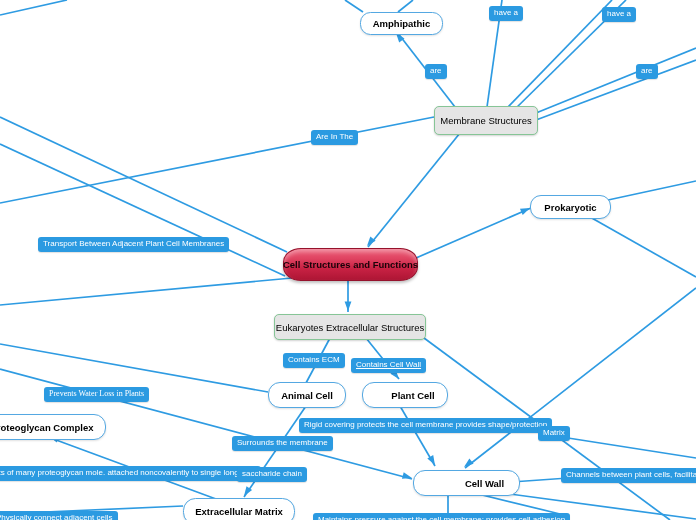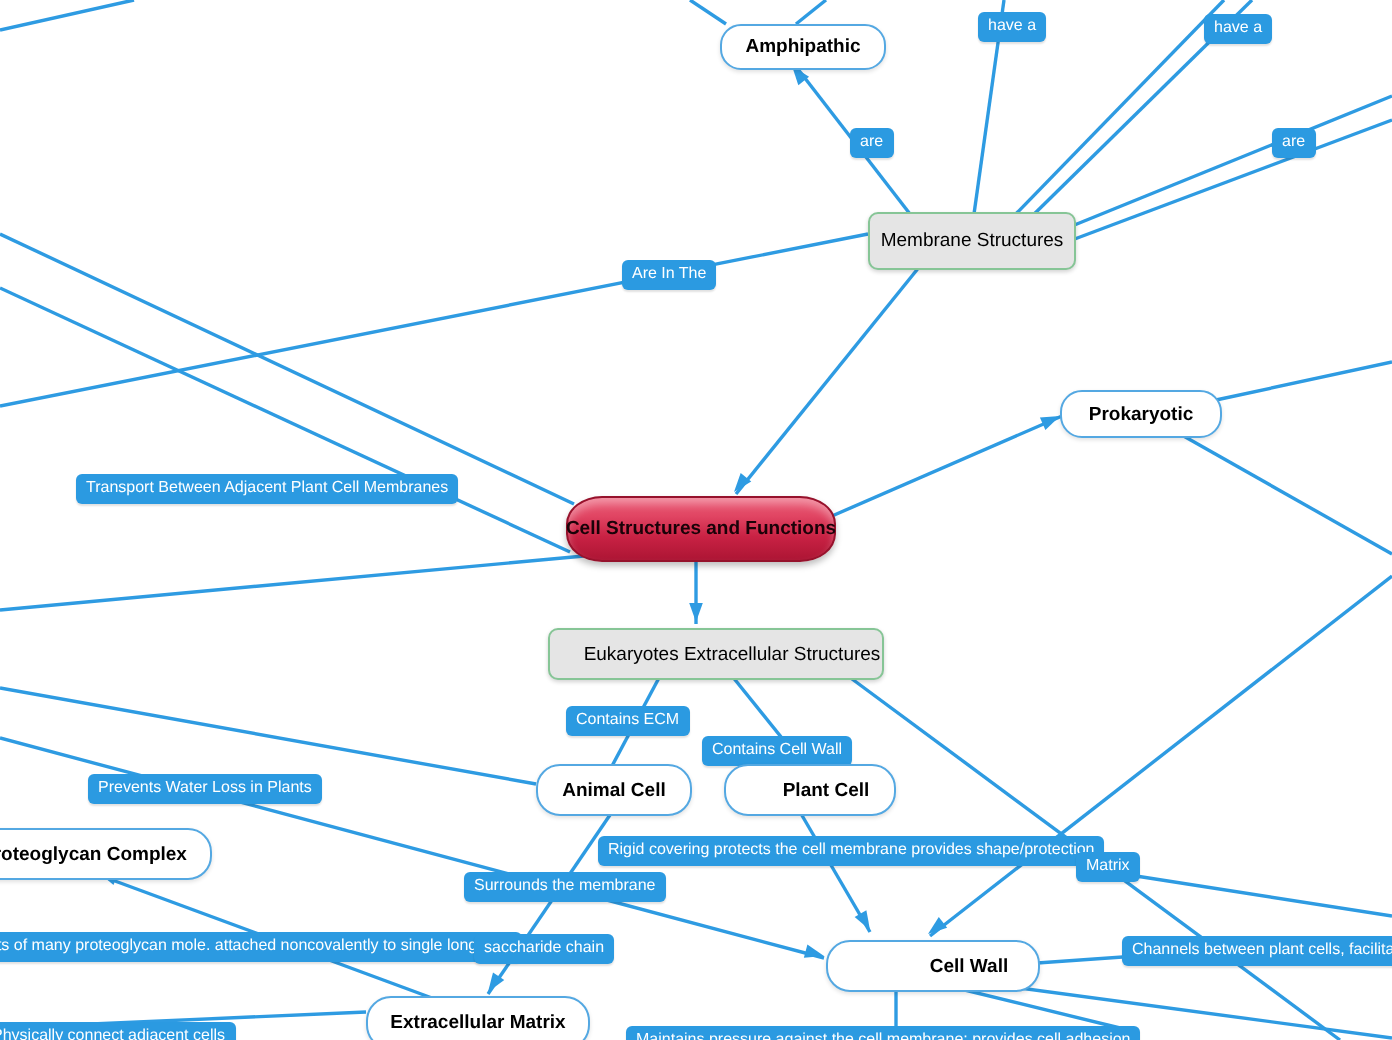--- a/index.html
+++ b/index.html
@@ -90,39 +90,39 @@
       <polygon points="244,496 246.49360483628496,486.22288718892656 252.13106032965922,490.0253989325276" fill="#2e9be2"></polygon>
     </svg>
   <div id="labels">
       <div class="edge-label" style="left: 489px; top: 6px;">have a</div>
       <div class="edge-label" style="left: 602px; top: 7px;">have a</div>
       <div class="edge-label" style="left: 425px; top: 64px;">are</div>
       <div class="edge-label" style="left: 636px; top: 64px;">are</div>
       <div class="edge-label" style="left: 311px; top: 130px;">Are In The</div>
       <div class="edge-label" style="left: 38px; top: 193px; margin-top: 44px;">Transport Between Adjacent Plant Cell Membranes</div>
       <div class="edge-label" style="left: 283px; top: 353px;">Contains ECM</div>
-      <div class="edge-label" style="left: 351px; top: 368px;">Contains Cell Wall</div>
-      <div class="edge-label" style="left: 44px; top: 387px;">Prevents Water Loss in Plants</div>
+      <div class="edge-label" style="left: 351px; top: 358px; text-decoration: underline;">Contains Cell Wall</div>
+      <div class="edge-label" style="left: 44px; top: 387px; font-family: Liberation Serif, serif;">Prevents Water Loss in Plants</div>
       <div class="edge-label" style="left: 299px; top: 418px;">Rigid covering protects the cell membrane provides shape/protection</div>
       <div class="edge-label" style="left: 232px; top: 436px; text-align: right;">Surrounds the membrane</div>
       <div class="edge-label" style="left: 538px; top: 426px;">Matrix</div>
       <div class="edge-label" style="left: -31px; top: 466px;">Consists of many proteoglycan mole. attached noncovalently to single long poly</div>
       <div class="edge-label" style="left: 237px; top: 467px;">saccharide chain</div>
       <div class="edge-label" style="left: 561px; top: 468px;">Channels between plant cells, facilitate</div>
       <div class="edge-label" style="left: -9px; top: 511px;">Physically connect adjacent cells</div>
       <div class="edge-label" style="left: 313px; top: 513px;">Maintains pressure against the cell membrane; provides cell adhesion</div>
     </div>
   <div id="nodes">
       <div class="node node-red" style="left: 283px; top: 248px; width: 133px; height: 31px;">
         <span>Cell Structures and Functions</span>
       </div>
       <div class="node node-green" style="left: 434px; top: 106px; width: 102px; height: 27px;">
         <span>Membrane Structures</span>
       </div>
-      <div class="node node-green" style="left: 274px; top: 314px; width: 150px; height: 24px; padding-left: 16px;">
+      <div class="node node-green" style="left: 274px; top: 314px; width: 150px; height: 24px;">
         <span>Eukaryotes Extracellular Structures</span>
       </div>
       <div class="node node-pill" style="left: 360px; top: 12px; width: 81px; height: 21px; border-radius: 10.5px;">
         <span>Amphipathic</span>
       </div>
       <div class="node node-pill" style="left: 530px; top: 195px; width: 79px; height: 22px; border-radius: 11px;">
         <span>Prokaryotic</span>
       </div>
       <div class="node node-pill" style="left: 268px; top: 382px; width: 76px; height: 24px; border-radius: 12px;">
         <span>Animal Cell</span>

